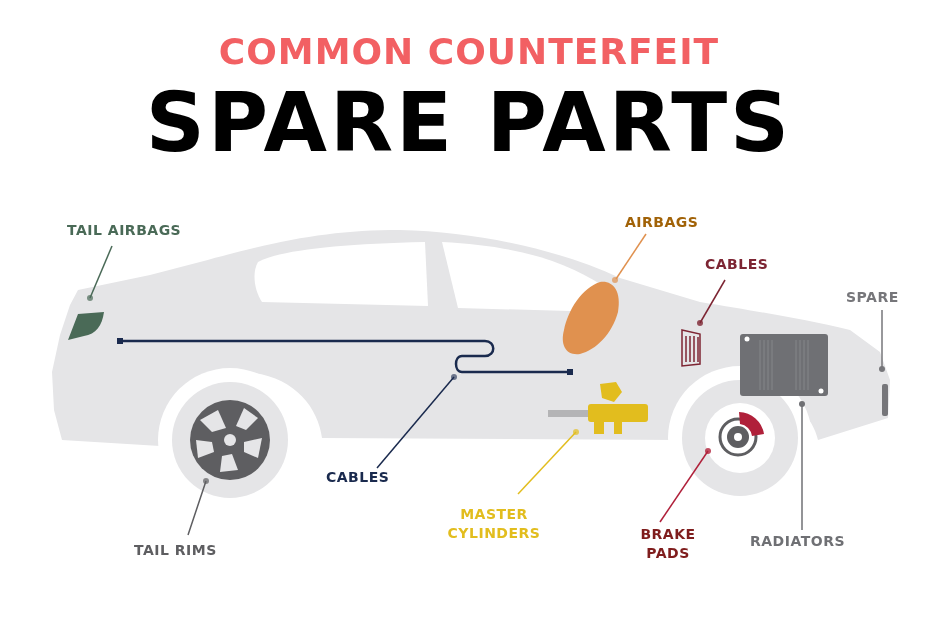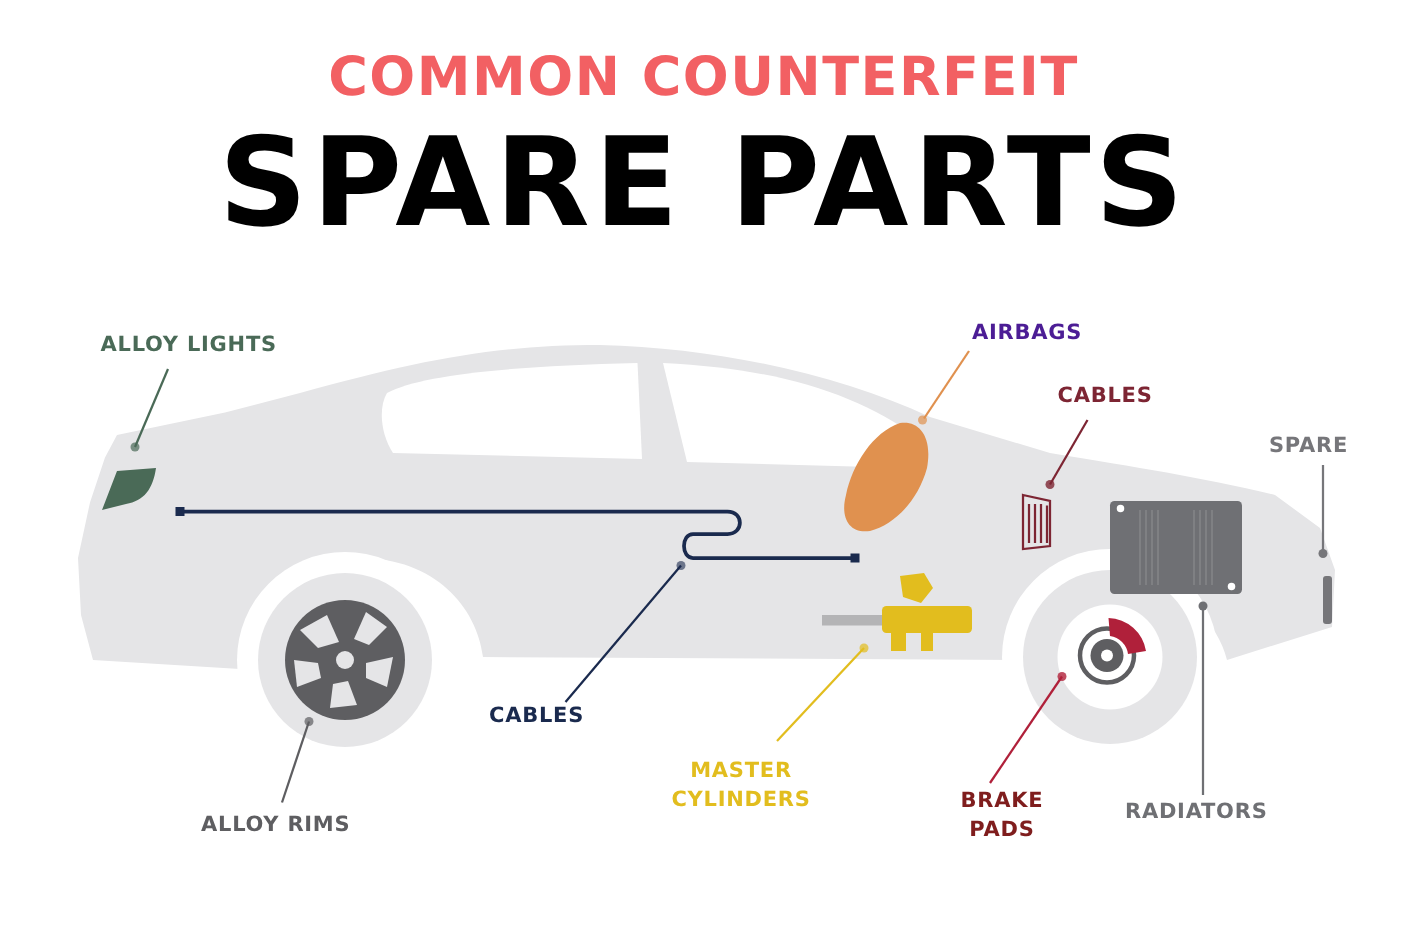--- a/index.html
+++ b/index.html
@@ -111,26 +111,26 @@
     <circle cx="738" cy="437" r="4" fill="#ffffff"></circle>
     <path fill="#b0203a" d="M739 412 A26 26 0 0 1 764 434 L752 436 A14 14 0 0 0 740 424 Z"></path>
   </g>
   <line x1="708" y1="451" x2="660" y2="522" stroke="#b0203a" stroke-width="1.5"></line>
   <circle cx="708" cy="451" r="3" fill="#b0203a" opacity="0.8"></circle>
 
   <line x1="206" y1="481" x2="188" y2="535" stroke="#5e5e61" stroke-width="1.5"></line>
   <circle cx="206" cy="481" r="3" fill="#5e5e61" opacity="0.7"></circle>
 </svg>
 
-<div class="lbl" style="left:67px;top:221px;color:#4a6a57;">ALLOY LIGHTS</div>
-<div class="lbl" style="left:648px;top:213px;color:#4c1d95;">AIRBAGS</div>
+<div class="lbl" style="left:67px;top:221px;color:#4a6a57;">TAIL AIRBAGS</div>
+<div class="lbl" style="left:625px;top:213px;color:#a16207;">AIRBAGS</div>
 <div class="lbl" style="left:705px;top:255px;color:#7d2533;">CABLES</div>
 <div class="lbl" style="left:846px;top:288px;color:#76767a;">SPARE</div>
 <div class="lbl" style="left:326px;top:468px;color:#1a2a4e;">CABLES</div>
-<div class="lbl" style="left:134px;top:541px;color:#5e5e61;">ALLOY RIMS</div>
+<div class="lbl" style="left:134px;top:541px;color:#5e5e61;">TAIL RIMS</div>
 <div class="lbl center" style="left:438px;top:505px;width:112px;color:#e2bd1e;">
   <div>MASTER</div>
   <div>CYLINDERS</div>
 </div>
 <div class="lbl center" style="left:632px;top:525px;width:72px;color:#7f1d1d;">
   <div>BRAKE</div>
   <div>PADS</div>
 </div>
 <div class="lbl" style="left:750px;top:532px;color:#6f7074;">RADIATORS</div>
 

